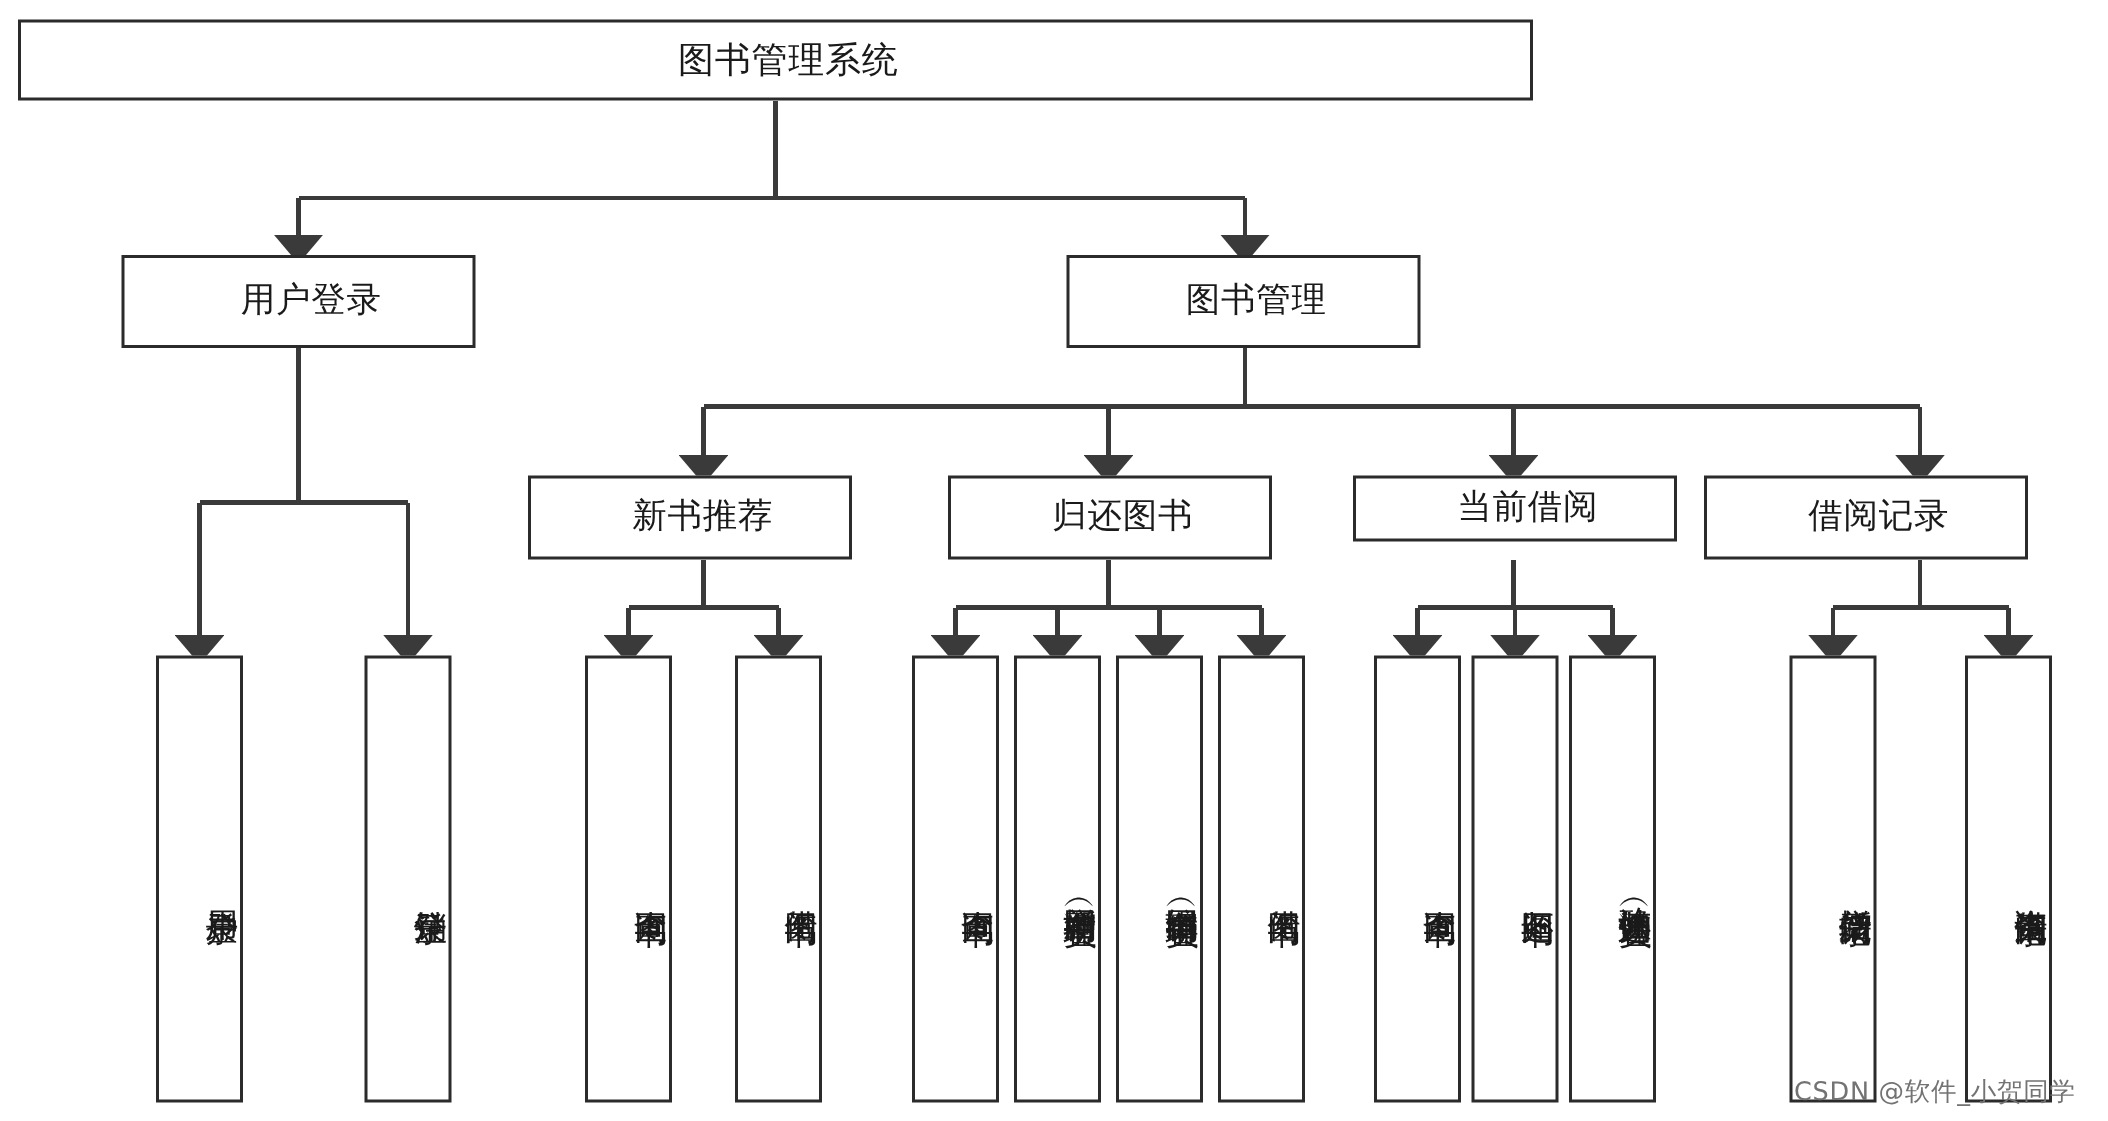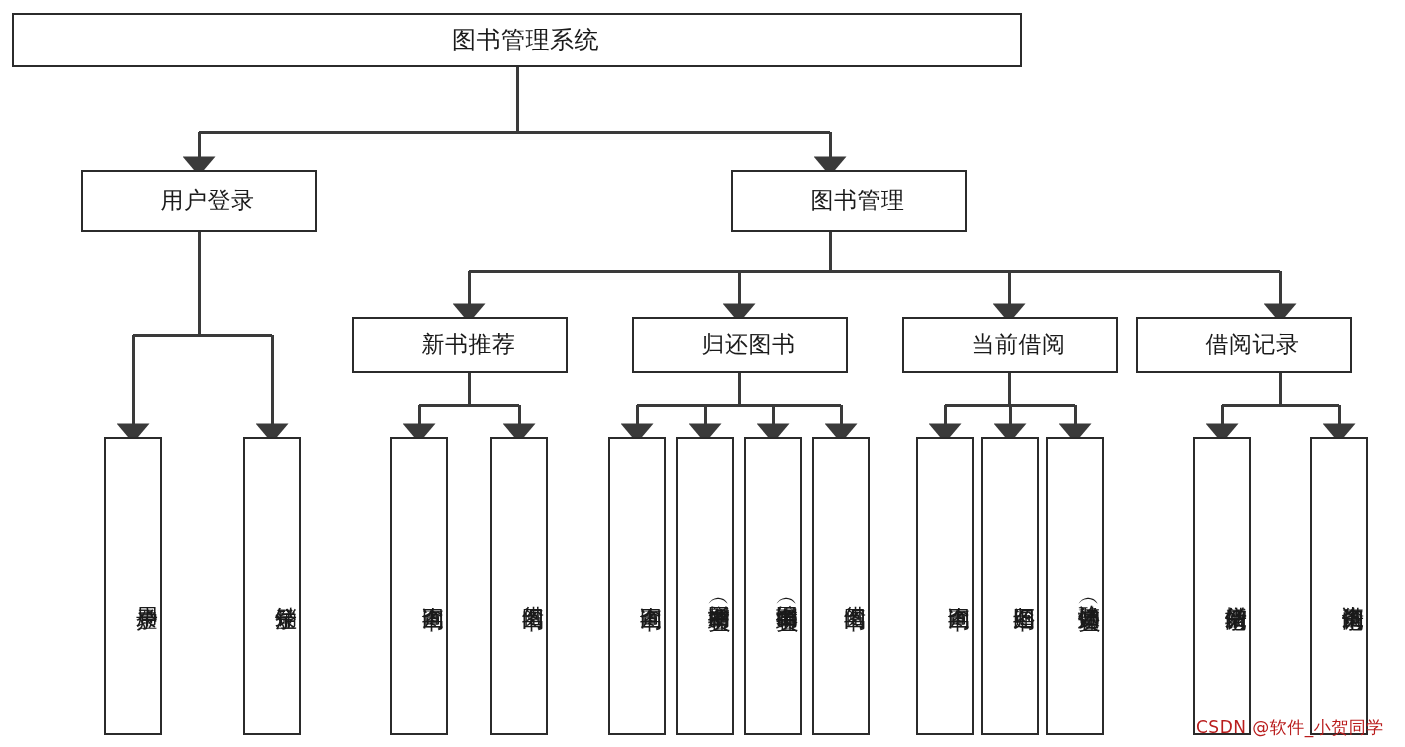--- a/index.html
+++ b/index.html
@@ -58,21 +58,21 @@
   }
   .node-v .vtext {
     writing-mode: vertical-rl;
     text-orientation: upright;
     display: block;
     max-height: 276px;
   }
   .watermark {
     position: absolute;
     font-size: 17px;
-    color: #b91c1c;
+    color: #737373;
     white-space: nowrap;
     letter-spacing: 0.5px;
     user-select: none;
   }
 </style>
 </head>
 <body>
 
 <div id="diagram-root">
 
@@ -123,25 +123,25 @@
       <path d="M1280,373 L1280,405"></path>
       <path d="M1222,405 L1339,405"></path>
       <path d="M1222,405 L1222,430" marker-end="url(#arrowhead)"></path>
       <path d="M1339,405 L1339,430" marker-end="url(#arrowhead)"></path>
     </g>
   </svg>
 
   <div class="node node-h node-root" style="left:12px; top:13px; width:1010px; height:54px;">图书管理系统</div>
 
   <div class="node node-h" style="left:81px; top:170px; width:236px; height:62px;">用户登录</div>
-  <div class="node node-h" style="left:711px; top:170px; width:236px; height:62px;margin-left:20px;">图书管理</div>
+  <div class="node node-h" style="left:711px; top:170px; width:236px; height:62px;">图书管理</div>
 
   <div class="node node-h" style="left:352px; top:317px; width:216px; height:56px;">新书推荐</div>
   <div class="node node-h" style="left:632px; top:317px; width:216px; height:56px;">归还图书</div>
-  <div class="node node-h" style="left:902px; top:317px; width:216px; height:56px;">当前借阅</div>
+  <div class="node node-h" style="left:902px; top:317px; width:216px; height:44px;">当前借阅</div>
   <div class="node node-h" style="left:1136px; top:317px; width:216px; height:56px;">借阅记录</div>
 
   <div class="node node-v" style="left:104px; top:437px; width:58px; height:298px;">
     <span class="vtext">用户登录</span>
   </div>
   <div class="node node-v" style="left:243px; top:437px; width:58px; height:298px;">
     <span class="vtext">注销登录</span>
   </div>
 
   <div class="node node-v" style="left:390px; top:437px; width:58px; height:298px;">

